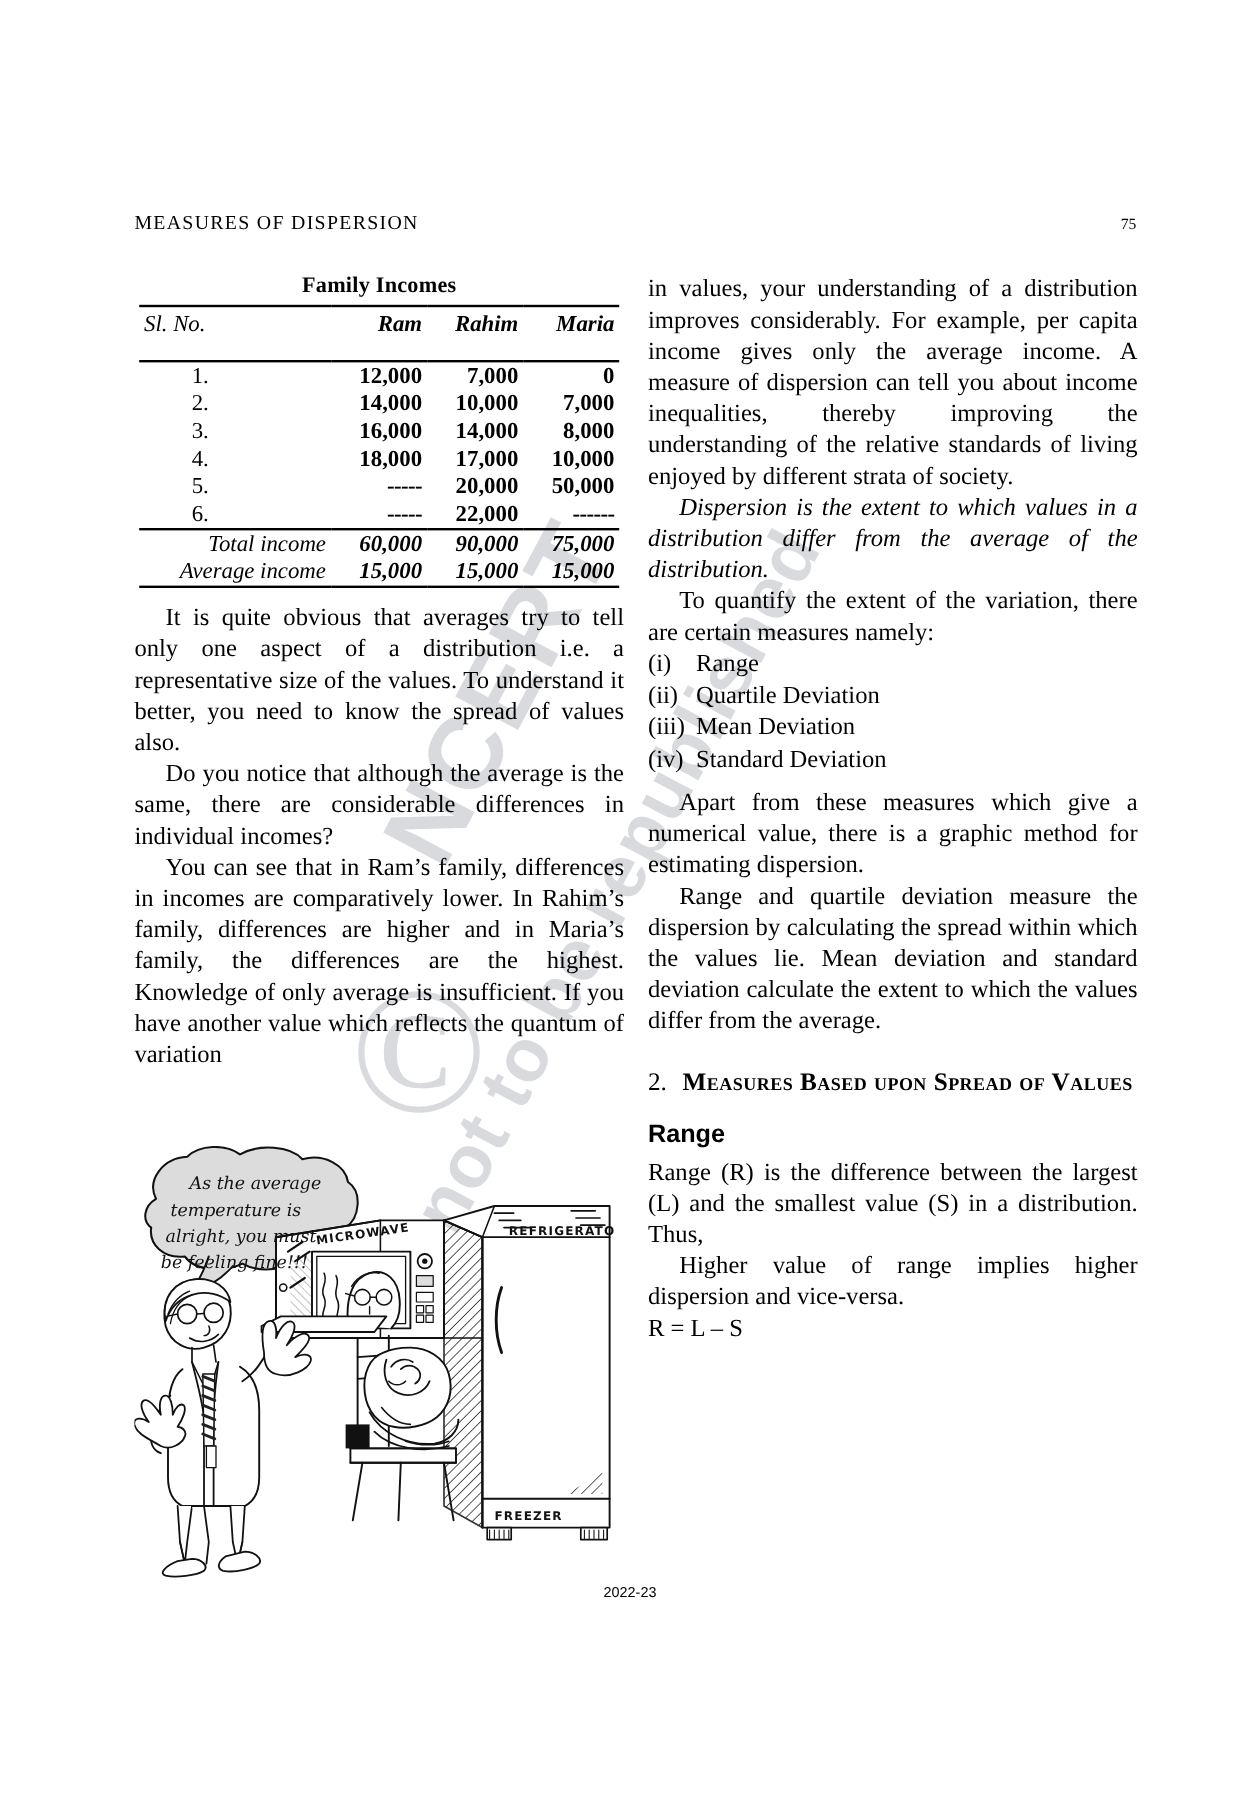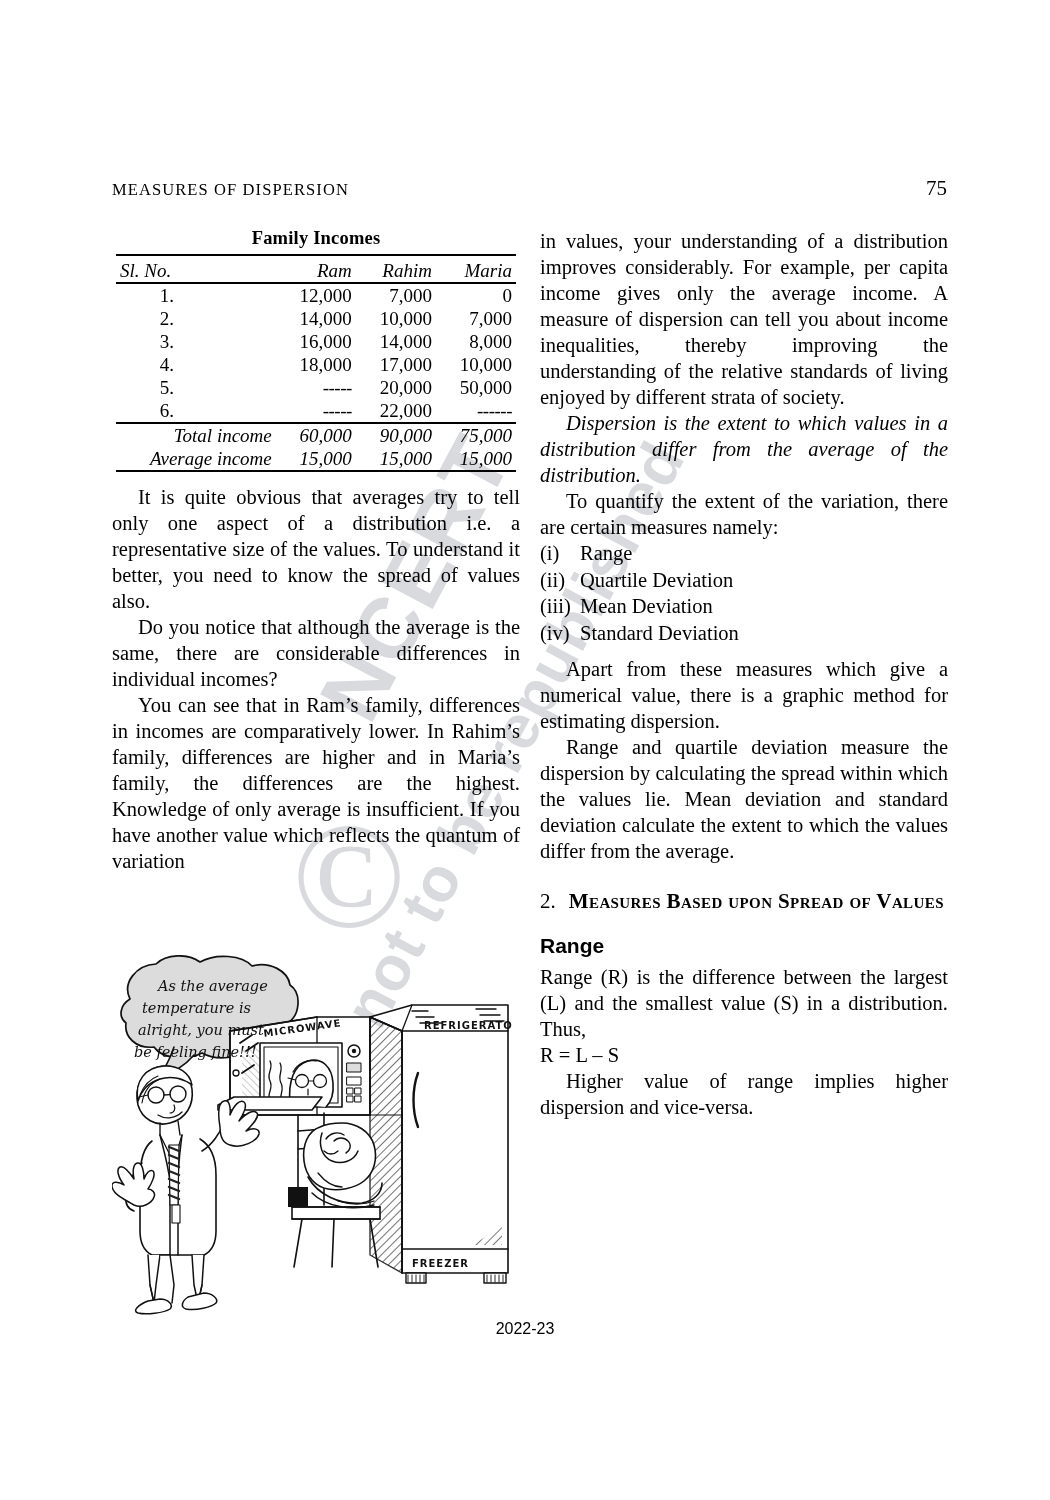--- a/index.html
+++ b/index.html
@@ -63,21 +63,21 @@
     left: 112px;
     width: 835px;
     display: flex;
     justify-content: space-between;
     align-items: baseline;
     font-size: 16.5px;
     letter-spacing: 1.1px;
     z-index: 10;
     gap: 27px;
   }
-  .runhead .folio { letter-spacing: 0px; font-size: 21px; }
+  .runhead .folio { letter-spacing: 0px; font-size: 13px; }
 
   
   .col {
     position: absolute;
     top: 228px;
     width: 408px;
     z-index: 10;
   }
   .col-left  { left: 112px; }
   .col-right { left: 540px; }
@@ -108,24 +108,24 @@
     letter-spacing: 0.2px;
     font-family: "Liberation Serif", serif;
   }
   table.fi th, table.fi td {
     padding: 0.5px 4px;
     font-weight: normal;
   }
   table.fi thead th {
     font-style: italic;
     padding-top: 4px;
-    padding-bottom: 0;
+    padding-bottom: 18px;
   }
   table.fi .c-sl { text-align: left; width: 150px; }
-  table.fi .c-num { text-align: right; width: 83px; }
+  table.fi .c-num { text-align: right; width: 83px; font-weight: bold; }
   table.fi tbody td.c-sl { text-align: center; padding-left: 0; padding-right: 58px; }
   table.fi .rule-top    { border-top: 2.4px solid #000; }
   table.fi .rule-thickm { border-top: 2.4px solid #000; }
   table.fi tfoot td { font-style: italic; }
   table.fi tfoot td.c-sl { text-align: right; padding-right: 4px; }
   table.fi .botrule td { border-top: 2.4px solid #000; padding: 0; height: 0; font-size: 0; line-height: 0; }
   .dash { letter-spacing: -0.5px; }
 
   
   .h-sec {
@@ -150,21 +150,21 @@
 
   .gap-p { height: 10px; }
 
   
   .footer {
     position: absolute;
     top: 1320px;
     left: 0;
     width: 1050px;
     text-align: center;
-    font-size: 16px;
+    font-size: 12px;
     font-family: "Liberation Sans", sans-serif;
     z-index: 10;
   }
 
   
   .cartoon {
     position: absolute;
     left: 112px;
     top: 955px;
     width: 400px;
@@ -298,22 +298,22 @@
     <p class="body">Range and quartile deviation measure the dispersion by calculating the spread within which the values lie. Mean deviation and standard deviation calculate the extent to which the values differ from the average.</p>
 
     <div class="h-sec">
       <span class="num">2.</span>
       <span class="sc">Measures Based upon Spread of Values</span>
     </div>
 
     <div class="h-sub">Range</div>
 
     <p class="body noindent">Range (R) is the difference between the largest (L) and the smallest value (S) in a distribution. Thus,</p>
+    <p class="body">Higher value of range implies higher dispersion and vice-versa.</p>
     <p class="body noindent">R = L – S</p>
-    <p class="body">Higher value of range implies higher dispersion and vice-versa.</p>
   </div>
 
   <div class="cartoon">
     <svg viewBox="0 0 400 360" width="400" height="360" xmlns="http://www.w3.org/2000/svg">
       <defs>
         <pattern id="hatch" width="6" height="6" patternUnits="userSpaceOnUse" patternTransform="rotate(45)">
           <line x1="0" y1="0" x2="0" y2="6" stroke="#222" stroke-width="1.5"></line>
         </pattern>
         <pattern id="hatch2" width="5" height="5" patternUnits="userSpaceOnUse" patternTransform="rotate(-45)">
           <line x1="0" y1="0" x2="0" y2="5" stroke="#333" stroke-width="1.1"></line>

